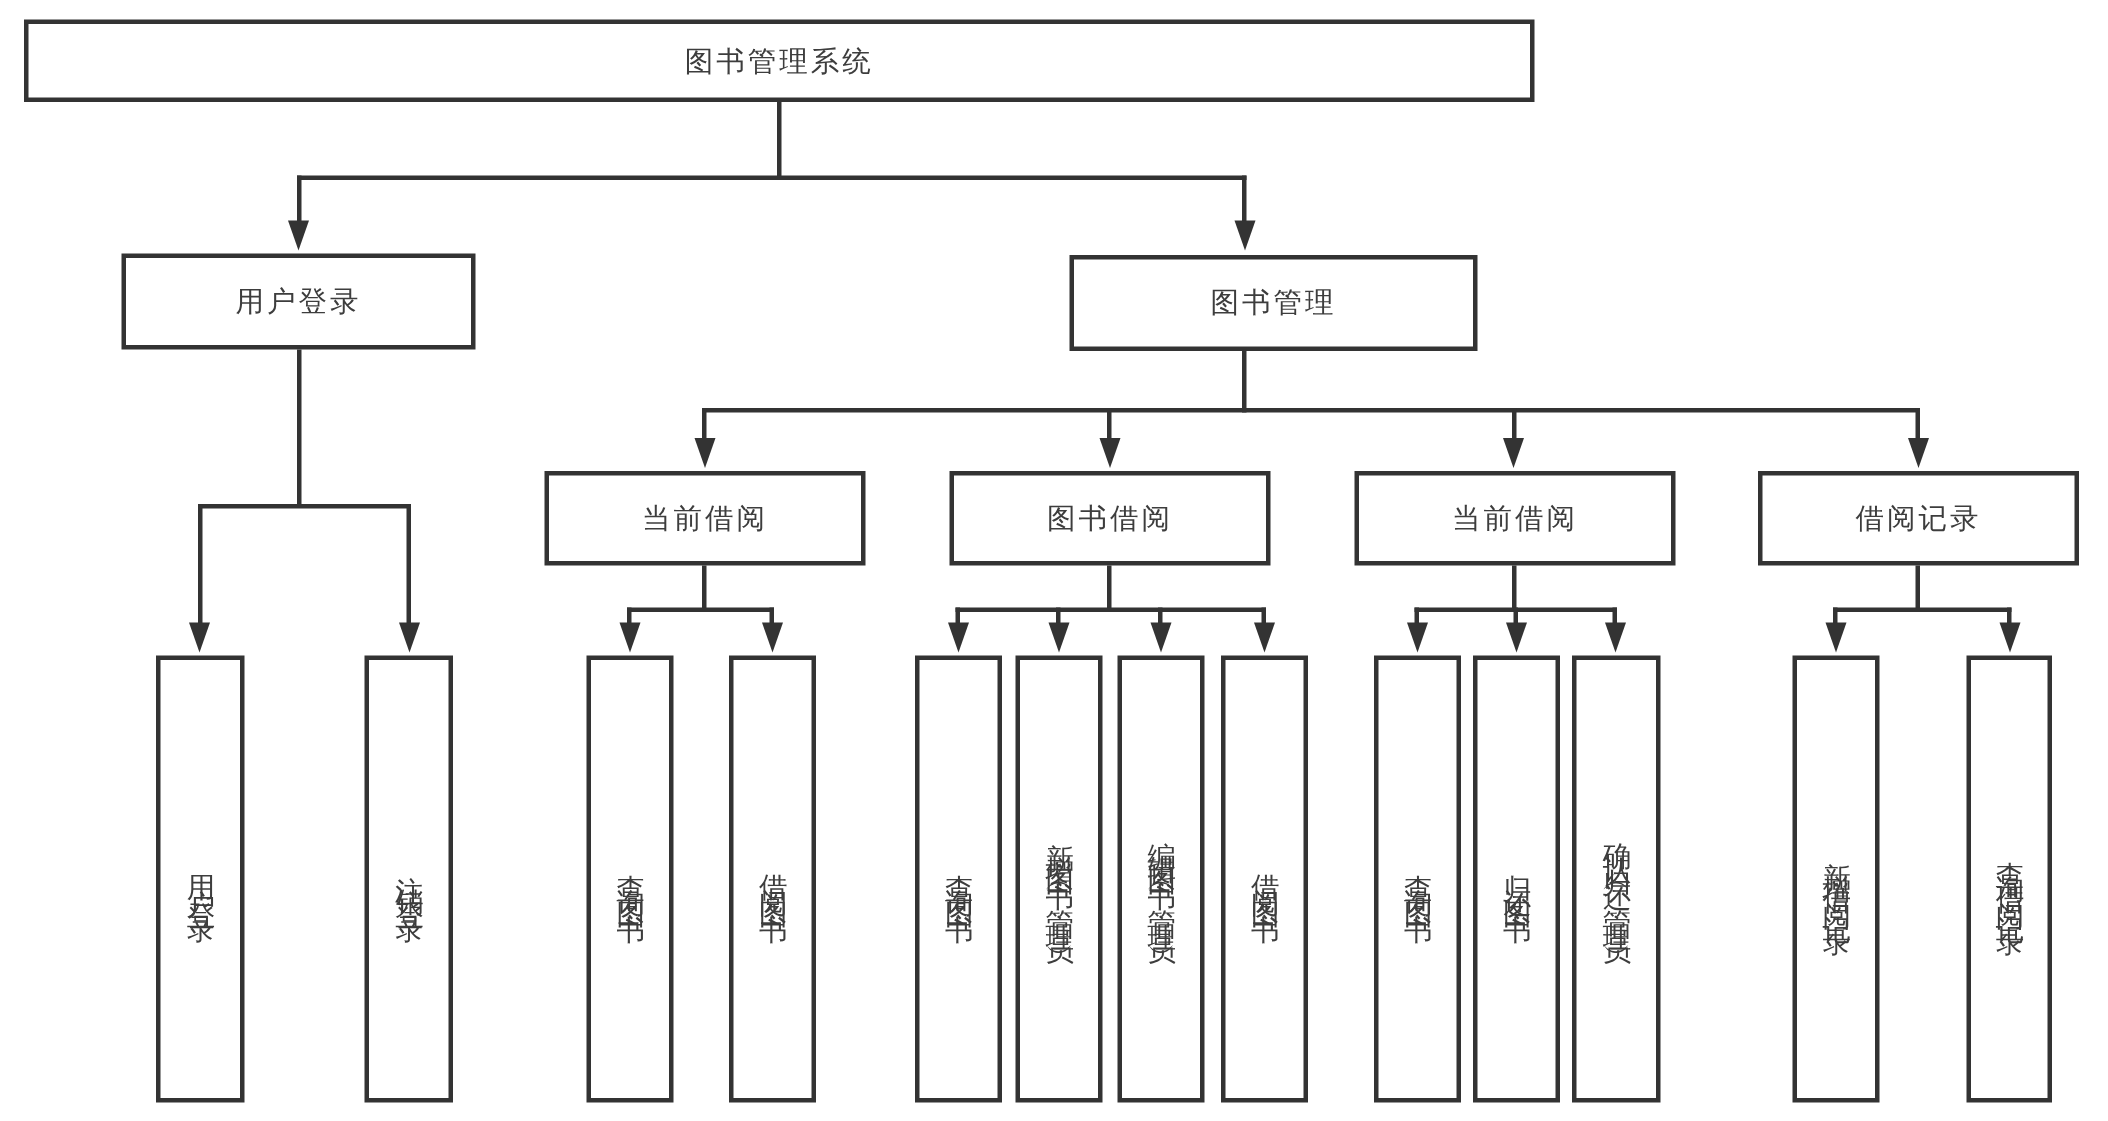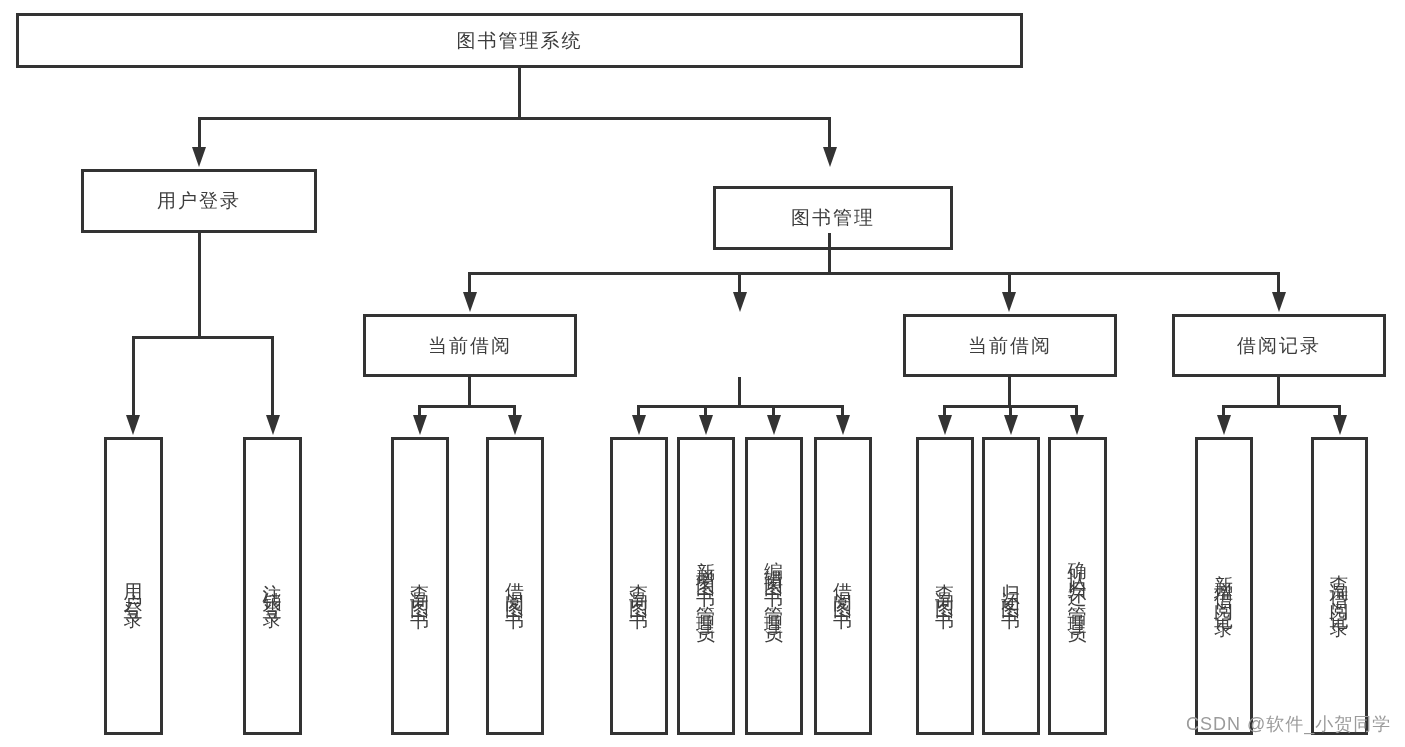--- a/index.html
+++ b/index.html
@@ -50,24 +50,25 @@
 </style>
 </head>
 <body>
 
 <div id="canvas">
 
   <div class="node" style="left:16px;top:13px;width:1007px;height:55px;">图书管理系统</div>
 
   <div class="node" style="left:81px;top:169px;width:236px;height:64px;">用户登录</div>
 
-  <div class="node" style="left:713px;top:186px;width:240px;height:64px;">图书管理</div>
+  <div class="node" style="left:713px;top:170px;width:272px;height:64px;">图书管理</div>
 
   <div class="node" style="left:363px;top:314px;width:214px;height:63px;">当前借阅</div>
 
+  <div class="node" style="left:633px;top:314px;width:214px;height:63px;">图书借阅</div>
 
   <div class="node" style="left:1172px;top:314px;width:214px;height:63px;">借阅记录</div>
 
   <div class="node" style="left:903px;top:314px;width:214px;height:63px;">当前借阅</div>
 
   <div class="vnode" style="left:104px;top:437px;width:59px;height:298px;">
     <span>用户登录</span>
     </div>
 
   <div class="vnode" style="left:243px;top:437px;width:59px;height:298px;">
@@ -170,15 +171,14 @@
   <div class="vl" style="left:1075px;top:405px;height:13px;"></div>
   <div class="tri" style="left:1070px;top:415px;"></div>
 
   <div class="vl" style="left:1277px;top:377px;height:30px;"></div>
   <div class="hl" style="left:1222px;top:405px;width:119px;"></div>
   <div class="vl" style="left:1222px;top:405px;height:13px;"></div>
   <div class="tri" style="left:1217px;top:415px;"></div>
   <div class="vl" style="left:1338px;top:405px;height:13px;"></div>
   <div class="tri" style="left:1333px;top:415px;"></div>
 
-  <div class="watermark">CSDN @软件_小贺同学</div>
 
 </div>
 
 </body></html>

